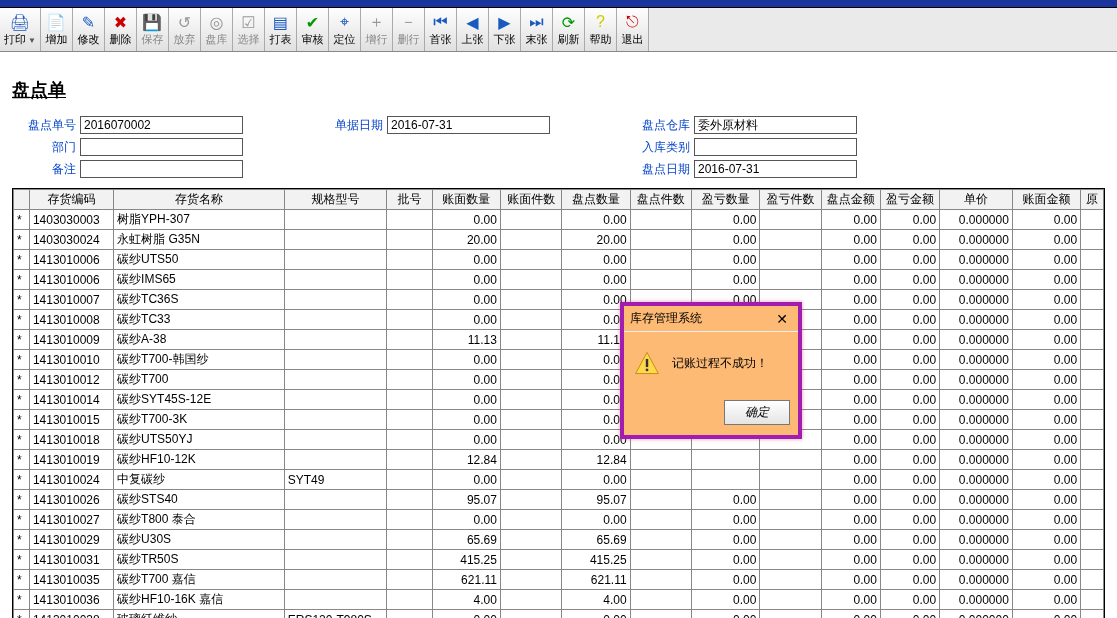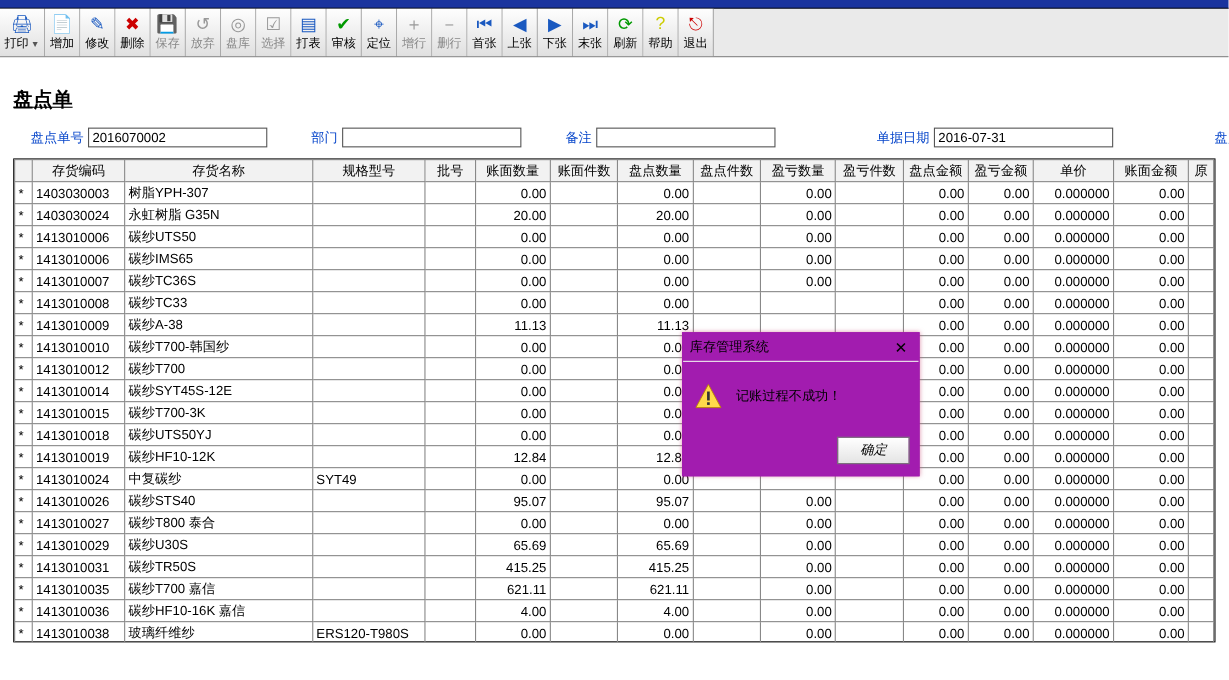--- a/index.html
+++ b/index.html
@@ -49,21 +49,21 @@
   font-weight: bold;
   text-decoration: underline;
   margin: 16px 0 14px 0;
 }
 .form-area {
   display:flex;
   gap: 80px;
   margin-bottom: 10px;
   padding-left: 4px;
 }
-.form-col { display:flex; flex-direction:row; gap:4px;}
+.form-col { display:flex; flex-direction:column; gap:4px;}
 .form-row { display:flex; align-items:center; }
 .form-label { color:#0645ca; width:64px; text-align:right; padding-right:4px; }
 .form-input {
   border: 1px solid #555;
   height: 18px;
   background:#fff;
   padding: 0 3px;
   font-size:12px;
   min-width: 130px;
 }
@@ -91,23 +91,23 @@
   font-weight: normal;
 }
 table.grid td { text-align:left; }
 table.grid td.num { text-align:right;}
 .rowmark { width:14px; text-align:center; color:#000;}
 
 .dialog {
   position: absolute;
   left: 620px;
   top: 302px;
-  width: 216px;
-  background: #a21caf;
-  border: 1px solid #a21caf;
+  width: 182px;
+  background: #fdba74;
+  border: 4px solid #a21caf;
   box-shadow: 0 0 4px rgba(200,80,120,.6);
   z-index: 50;
 }
 .dialog-title {
   display:flex;
   justify-content: space-between;
   align-items:center;
   padding: 4px 6px;
   font-size:12px;
   border-bottom: 1px solid #eee;

